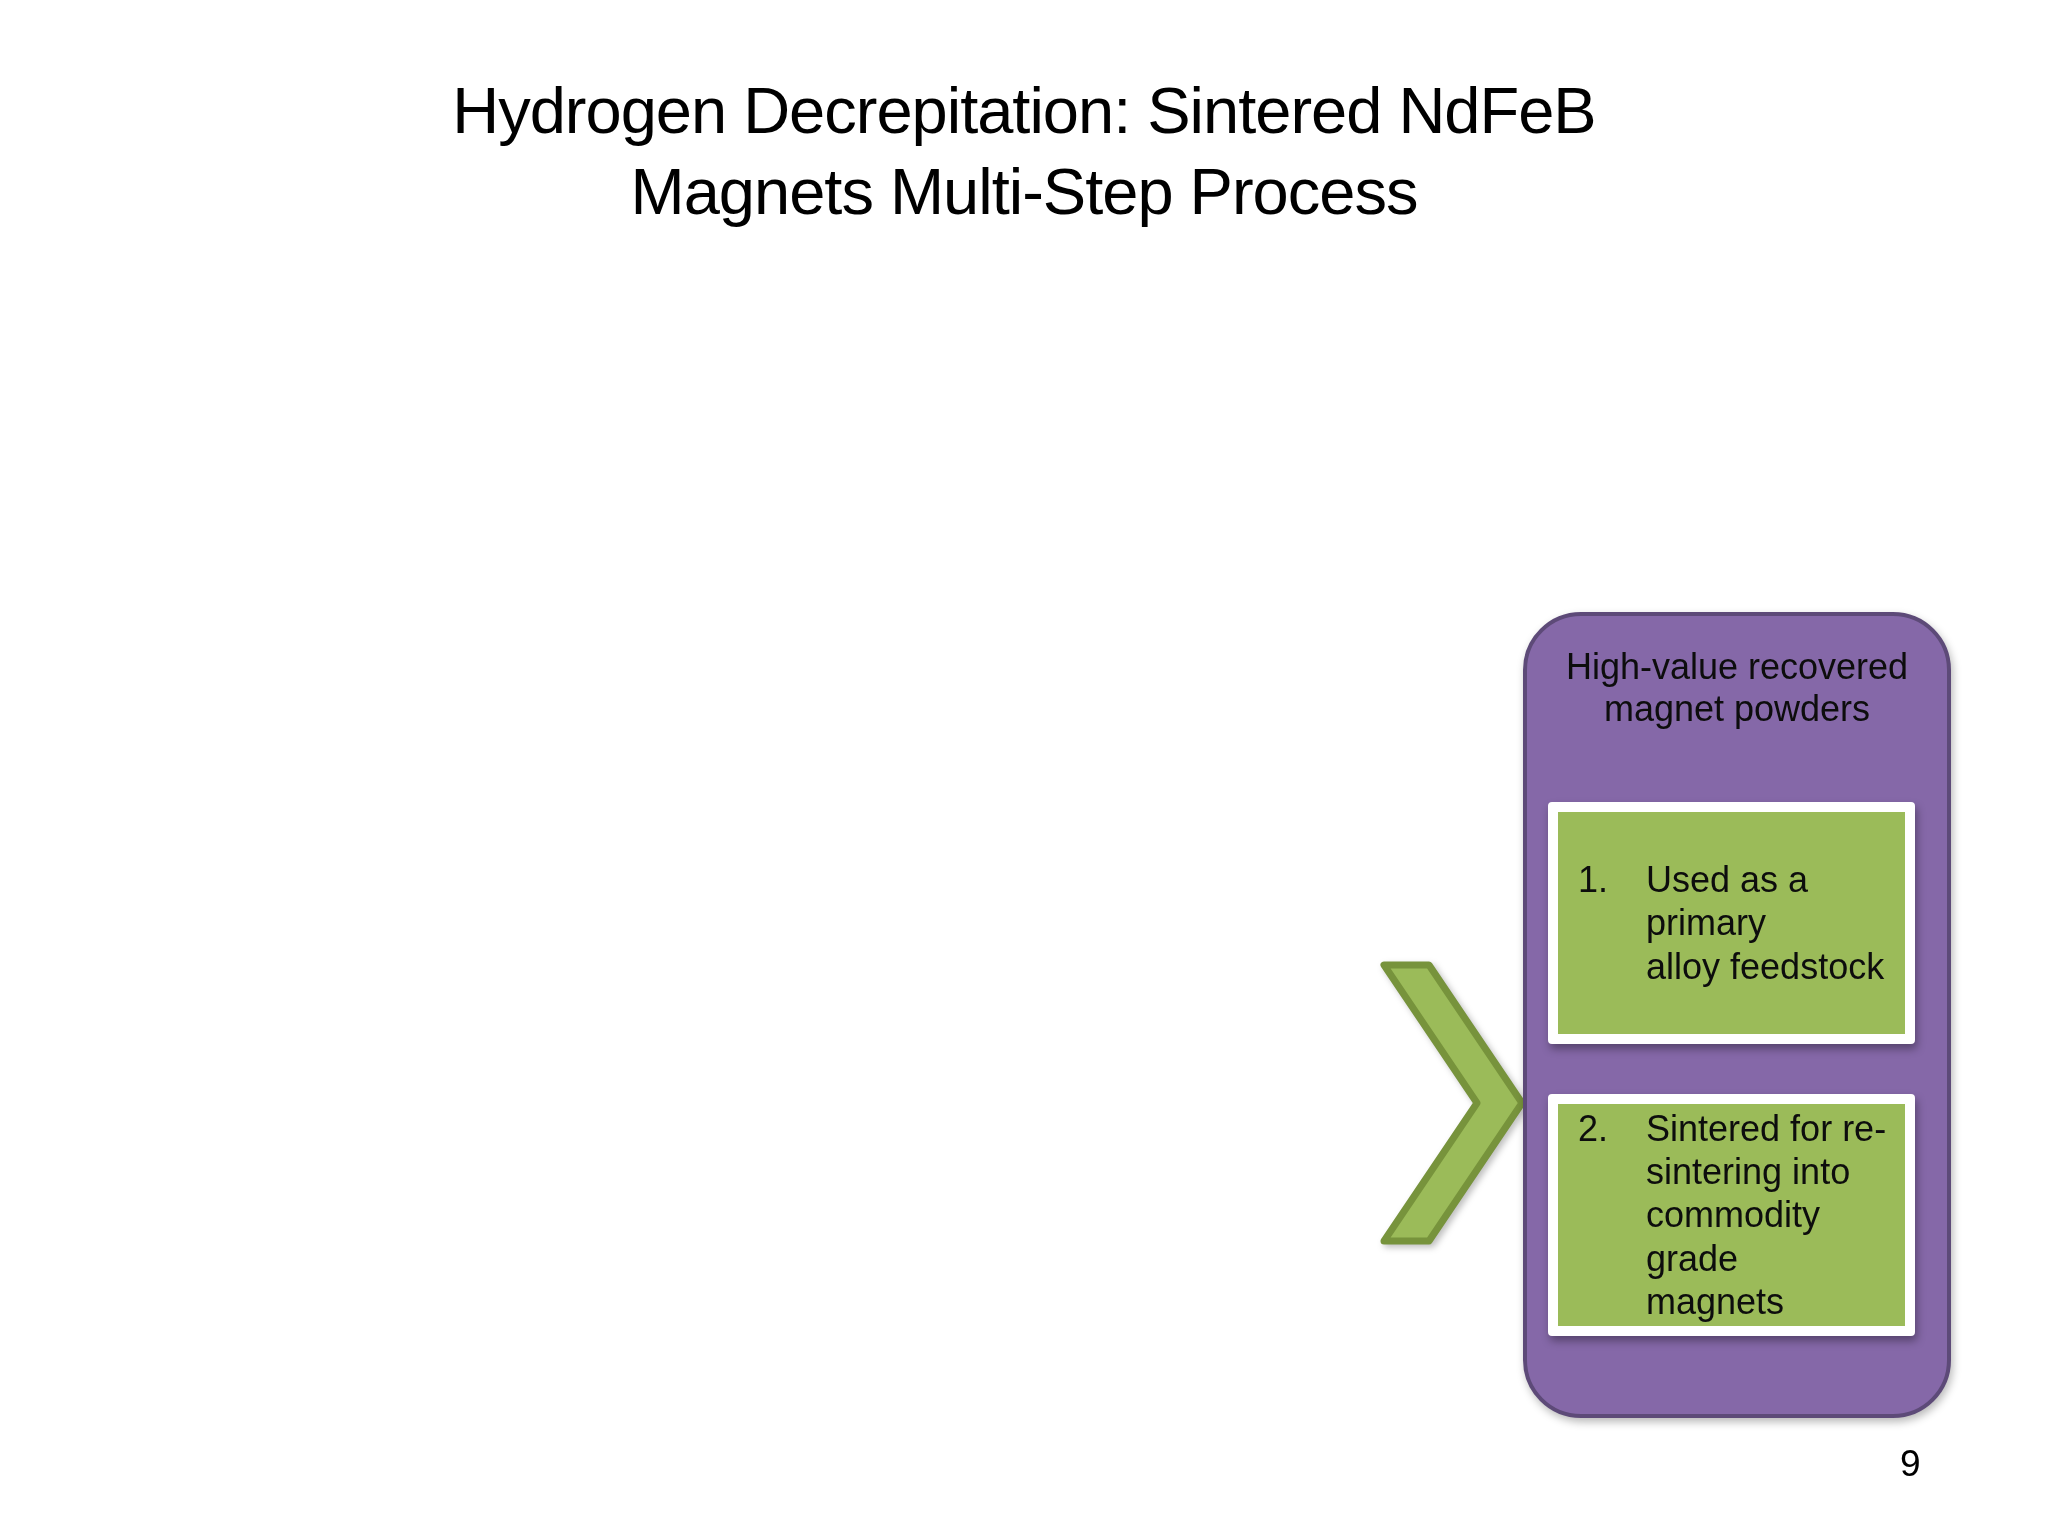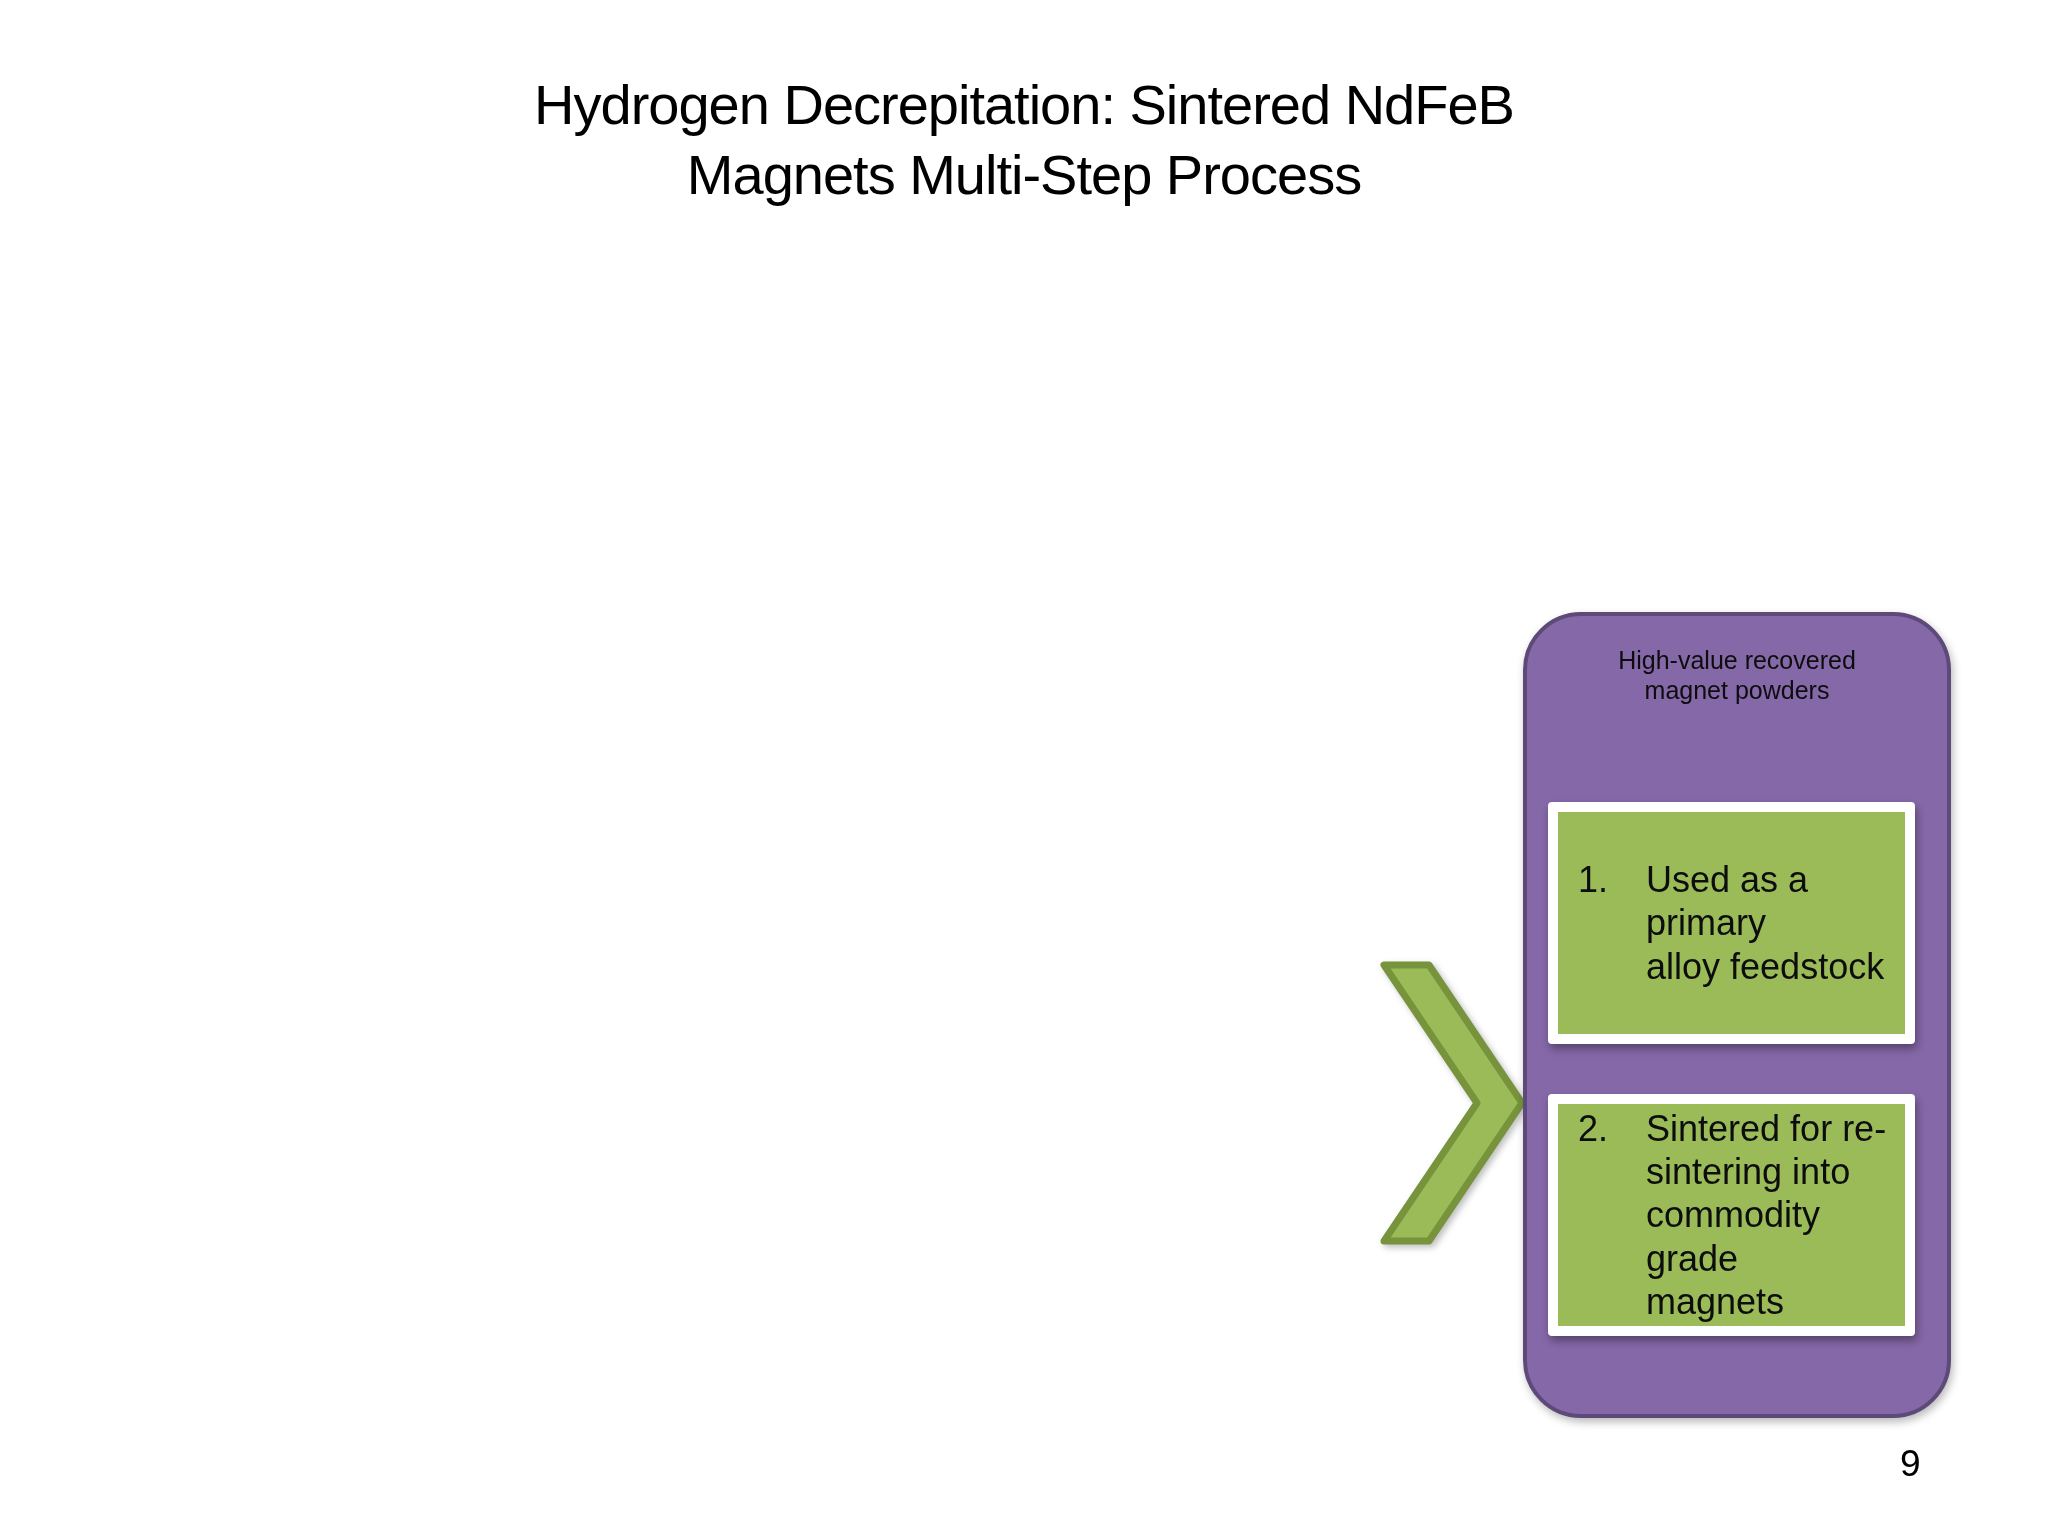--- a/index.html
+++ b/index.html
@@ -9,21 +9,21 @@
     background: var(--background, #fff);
     font-family: "Liberation Sans", sans-serif;
     overflow: hidden;
   }
 
   .title {
     position: absolute;
     top: 70px; left: 0; right: 0;
     margin: 0;
     text-align: center;
-    font-size: 56px;
+    font-size: 65px;
     font-weight: 400;
     letter-spacing: -1px;
     line-height: 1.25;
     color: var(--text, #000);
     white-space: pre-line;
   }
 
   .panel {
     position: absolute;
     left: 1523px; top: 612px;
@@ -31,21 +31,21 @@
     box-sizing: border-box;
     background: var(--panel-fill, #8568A8);
     border: 4px solid var(--panel-border, #5D4A78);
     border-radius: 58px;
     box-shadow: 2px 4px 8px rgba(0,0,0,0.28);
   }
 
   .panel-title {
     margin-top: 30px;
     text-align: center;
-    font-size: 25px;
+    font-size: 36px;
     line-height: 1.18;
     color: #0d0d0d;
     white-space: pre-line;
   }
 
   .item {
     position: absolute;
     left: 21px;
     width: 367px; height: 242px;
     box-sizing: border-box;

